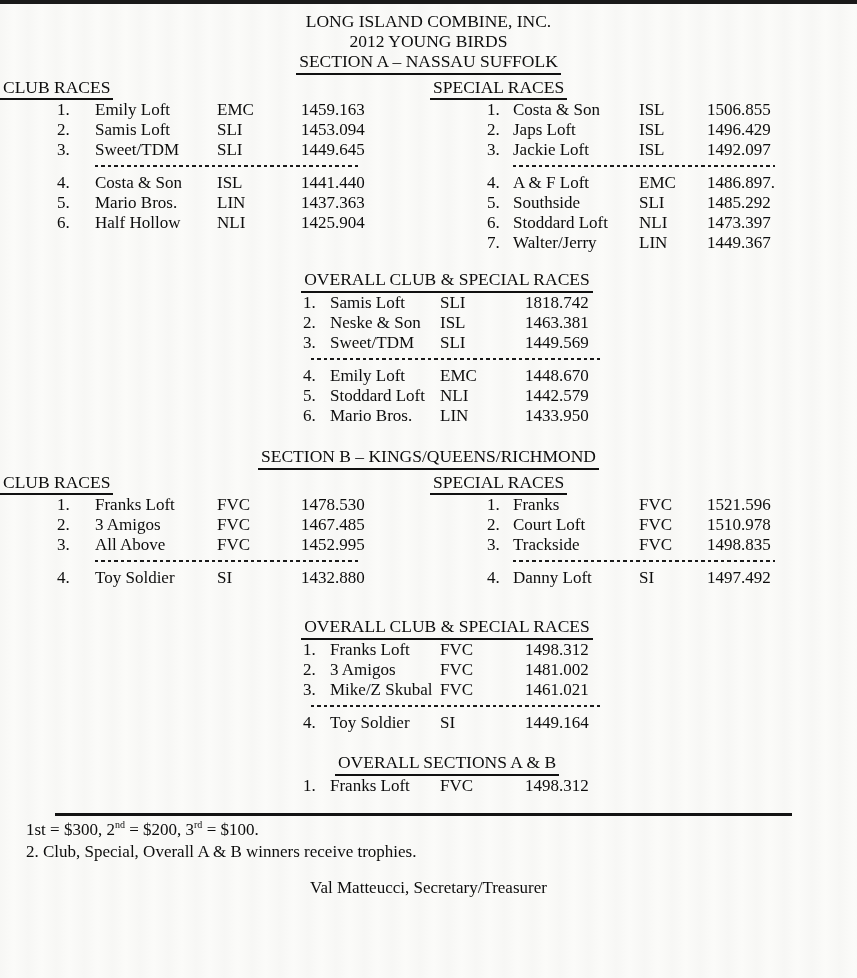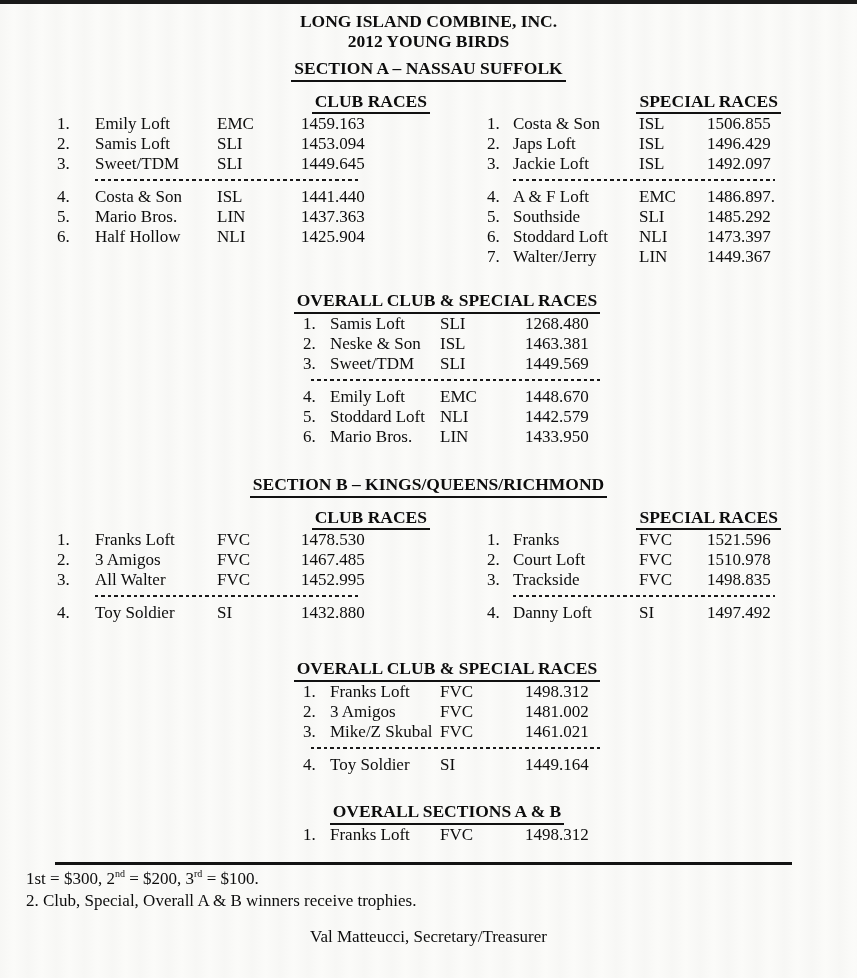--- a/index.html
+++ b/index.html
@@ -6,28 +6,28 @@
   html, body { margin: 0; padding: 0; }
   body {
     width: 857px; height: 978px; overflow: hidden;
     background: repeating-linear-gradient(90deg, #f7f7f5 0px, #fbfbf9 14px, #f7f7f5 28px);
     font-family: "Liberation Serif", "DejaVu Serif", serif;
     color: #0d0d0d;
   }
   .topbar { height: 4px; width: 857px; background: #1a1a1a; }
   .doc { padding-top: 8px; }
   .center { text-align: center; }
-  .h { font-weight: 700; font-size: 17.5px; line-height: 19.5px; }
+  .h { font-weight: 400; font-size: 17.5px; line-height: 19.5px; }
   .hl { line-height: 21px; }
-  .hu { display: inline-block; border-bottom: 2px solid #111; padding: 0 3px 1px 3px; margin-top: 7px; }
+  .hu { display: inline-block; border-bottom: 2px solid #111; padding: 0 3px 1px 3px; }
   .twocol { display: flex; margin-top: 2px; }
   .col-l { width: 430px; }
   .col-r { width: 427px; }
   .col-r .tblhead { padding-right: 76px; }
-  .tblhead { line-height: 20px; text-align: right; }
+  .tblhead { line-height: 20px; text-align: left; }
   .row { display: grid; font-size: 17px; line-height: 20px; white-space: nowrap; }
   .tbl-l { margin-left: 57px; width: 350px; }
   .tbl-l .row { grid-template-columns: 38px 122px 84px auto; }
   .tbl-r { margin-left: 57px; width: 340px; }
   .tbl-r .row { grid-template-columns: 26px 126px 68px auto; }
   .tbl-o { margin-left: 303px; width: 330px; }
   .tbl-o .row { grid-template-columns: 27px 110px 85px auto; }
   .dash {
     height: 2px; margin: 5px 0 6px 0;
     background: repeating-linear-gradient(90deg, #1a1a1a 0 3.5px, transparent 3.5px 6.5px);
@@ -150,21 +150,21 @@
     </div>
   </div>
 
   <div class="mt-ova">
     <div class="center h hl ovhead"><span class="hu">OVERALL CLUB &amp; SPECIAL RACES</span></div>
     <div class="tbl-o">
       <div class="row">
           <span>1.</span>
           <span>Samis Loft</span>
           <span>SLI</span>
-          <span>1268.480</span>
+          <span>1818.742</span>
         </div>
       <div class="row">
           <span>2.</span>
           <span>Neske &amp; Son</span>
           <span>ISL</span>
           <span>1463.381</span>
         </div>
       <div class="row">
           <span>3.</span>
           <span>Sweet/TDM</span>
@@ -206,21 +206,21 @@
             <span>1478.530</span>
           </div>
         <div class="row">
             <span>2.</span>
             <span>3 Amigos</span>
             <span>FVC</span>
             <span>1467.485</span>
           </div>
         <div class="row">
             <span>3.</span>
-            <span>All Walter</span>
+            <span>All Above</span>
             <span>FVC</span>
             <span>1452.995</span>
           </div>
         <div class="dash"></div>
         <div class="row">
             <span>4.</span>
             <span>Toy Soldier</span>
             <span>SI</span>
             <span>1432.880</span>
           </div>

